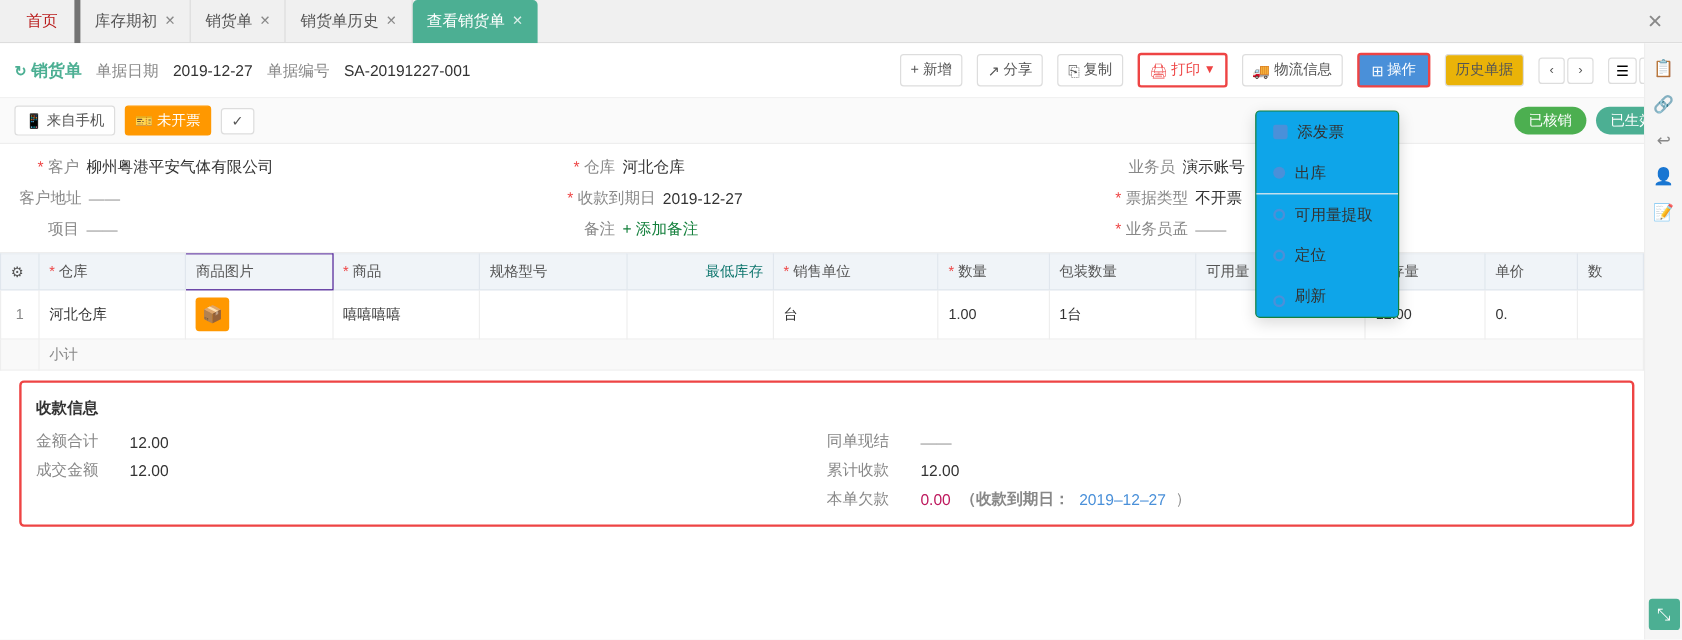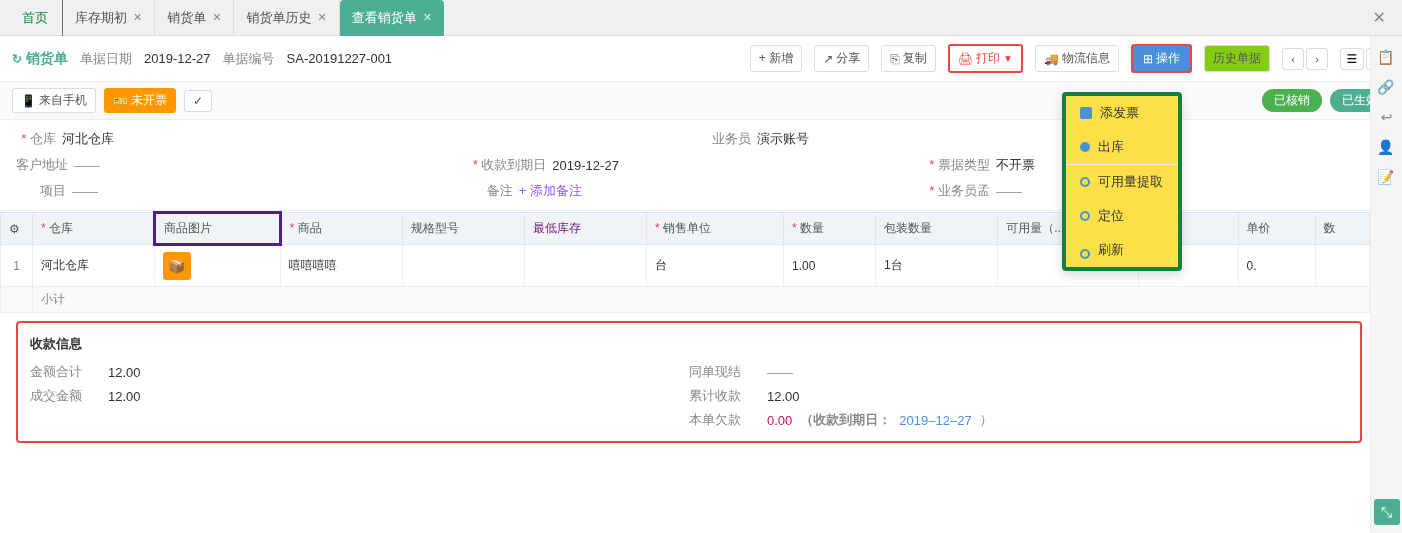--- a/index.html
+++ b/index.html
@@ -2,21 +2,21 @@
 <html><head>
   <meta charset="utf-8">
   <style>
     * { box-sizing: border-box; margin: 0; padding: 0; }
     body { font-family: "Microsoft YaHei", "SimHei", sans-serif; font-size: 13px; background: #f5f5f5; color: #333; overflow: hidden; }
   </style>
 </head>
 <body>
 
 <div style="display:flex; align-items:center; background:#f0f0f0; border-bottom:1px solid #ddd; height:36px; padding:0 8px;">
-  <div style="display:flex;align-items:center;padding:0 14px;height:36px;cursor:pointer;font-size:13px;color:#15803d;border-right:1px solid #737373;">
+  <div style="display:flex;align-items:center;padding:0 14px;height:36px;cursor:pointer;font-size:13px;color:#b91c1c;border-right:5px solid #737373;">
     <span>首页</span>
   </div>
   <div style="display:flex;align-items:center;padding:0 12px;height:36px;cursor:pointer;font-size:13px;color:#555;border-right:1px solid #ddd;">
     <span>库存期初</span>
     <span style="margin-left:6px;font-size:11px;cursor:pointer;color:#888;">✕</span>
   </div>
   <div style="display:flex;align-items:center;padding:0 12px;height:36px;cursor:pointer;font-size:13px;color:#555;border-right:1px solid #ddd;">
     <span>销货单</span>
     <span style="margin-left:6px;font-size:11px;cursor:pointer;color:#888;">✕</span>
   </div>
@@ -62,21 +62,21 @@
     </button>
     <button style="display:flex;align-items:center;gap:3px;padding:4px 8px;border:1px solid #ddd;border-radius:3px;cursor:pointer;font-size:12px;color:#555;background:#fff;">
       <span>🚚</span>
       <span>物流信息</span>
     </button>
 
     <button style="display:flex;align-items:center;gap:3px;padding:4px 10px;border:2px solid #e44;border-radius:3px;cursor:pointer;font-size:12px;color:#fff;background:#4a90d9;">
       <span>⊞</span>
       <span>操作</span>
     </button>
-    <button style="display:flex;align-items:center;gap:3px;padding:4px 8px;border:1px solid #ddd;border-radius:3px;cursor:pointer;font-size:12px;color:#555;background:#84cc16;">历史单据</button>
+    <button style="display:flex;align-items:center;gap:3px;padding:4px 8px;border:1px solid #ddd;border-radius:3px;cursor:pointer;font-size:12px;color:#555;background:#eab308;">历史单据</button>
     <div style="display:flex;gap:2px;">
       <button style="width:22px;height:22px;border:1px solid #ddd;border-radius:3px;cursor:pointer;display:flex;align-items:center;justify-content:center;font-size:11px;color:#555;background:#fff;">‹</button>
       <button style="width:22px;height:22px;border:1px solid #ddd;border-radius:3px;cursor:pointer;display:flex;align-items:center;justify-content:center;font-size:11px;color:#555;background:#fff;">›</button>
     </div>
     <div style="display:flex;gap:2px;">
       <button style="width:24px;height:22px;border:1px solid #ddd;border-radius:3px;cursor:pointer;display:flex;align-items:center;justify-content:center;background:#fff;font-size:12px;">☰</button>
       <button style="width:24px;height:22px;border:1px solid #ddd;border-radius:3px;cursor:pointer;display:flex;align-items:center;justify-content:center;background:#fff;font-size:12px;">⊞</button>
     </div>
   </div>
 
@@ -94,20 +94,24 @@
     </button>
     <div style="flex:1;"></div>
     <div style="background:#4CAF50;color:#fff;border-radius:12px;padding:3px 12px;font-size:12px;">已核销</div>
     <div style="background:#4CAF93;color:#fff;border-radius:12px;padding:3px 12px;font-size:12px;">已生效</div>
   </div>
 
   <div style="padding:10px 16px;border-bottom:1px solid #eee;flex-shrink:0;">
 
     <div style="display:flex;align-items:center;margin-bottom:8px;gap:0;">
       <div style="display:flex;align-items:center;flex:1;gap:6px;">
+        <span style="color:#888;font-size:13px;min-width:50px;text-align:right;"><span style="color:#e44;">*</span> <span>客户</span></span>
+        <span style="color:#333;font-size:13px;">柳州粤港平安气体有限公司</span>
+      </div>
+      <div style="display:flex;align-items:center;flex:1;gap:6px;">
         <span style="color:#888;font-size:13px;min-width:40px;text-align:right;"><span style="color:#e44;">*</span> <span>仓库</span></span>
         <span style="color:#333;font-size:13px;">河北仓库</span>
       </div>
       <div style="display:flex;align-items:center;flex:1;gap:6px;">
         <span style="color:#888;font-size:13px;min-width:50px;text-align:right;">业务员</span>
         <span style="color:#333;font-size:13px;">演示账号</span>
       </div>
     </div>
 
     <div style="display:flex;align-items:center;margin-bottom:8px;gap:0;">
@@ -125,39 +129,39 @@
       </div>
     </div>
 
     <div style="display:flex;align-items:center;gap:0;">
       <div style="display:flex;align-items:center;flex:1;gap:6px;">
         <span style="color:#888;font-size:13px;min-width:50px;text-align:right;">项目</span>
         <span style="color:#999;font-size:13px;">——</span>
       </div>
       <div style="display:flex;align-items:center;flex:1;gap:6px;">
         <span style="color:#888;font-size:13px;min-width:40px;text-align:right;">备注</span>
-        <span style="color:#8b5cf6;font-size:13px;cursor:pointer;">+ 添加备注</span>
+        <span style="color:#15803d;font-size:13px;cursor:pointer;">+ 添加备注</span>
       </div>
       <div style="display:flex;align-items:center;flex:1;gap:6px;">
         <span style="color:#888;font-size:13px;min-width:60px;text-align:right;"><span style="color:#e44;">*</span> <span>业务员孟</span></span>
         <span style="color:#999;font-size:13px;">——</span>
       </div>
     </div>
   </div>
 
   <div style="flex:0 0 auto;overflow:auto;max-height:120px;margin-right:32px;">
     <table style="width:100%;border-collapse:collapse;font-size:12px;">
       <thead>
         <tr>
           <th style="background:#f0f4f8;border:1px solid #e0e6ed;padding:6px 8px;text-align:left;white-space:nowrap;color:#555;font-weight:normal;width:32px;">⚙</th>
           <th style="background:#f0f4f8;border:1px solid #e0e6ed;padding:6px 8px;text-align:left;white-space:nowrap;color:#555;font-weight:normal;"><span style="color:#e44;">*</span> <span>仓库</span></th>
-          <th style="background:#f0f4f8;border:3px solid #4c1d95;padding:6px 8px;text-align:left;white-space:nowrap;color:#555;font-weight:normal;">商品图片</th>
+          <th style="background:#f0f4f8;border:1px solid #4c1d95;padding:6px 8px;text-align:left;white-space:nowrap;color:#555;font-weight:normal;">商品图片</th>
           <th style="background:#f0f4f8;border:1px solid #e0e6ed;padding:6px 8px;text-align:left;white-space:nowrap;color:#555;font-weight:normal;"><span style="color:#e44;">*</span> <span>商品</span></th>
           <th style="background:#f0f4f8;border:1px solid #e0e6ed;padding:6px 8px;text-align:left;white-space:nowrap;color:#555;font-weight:normal;">规格型号</th>
-          <th style="background:#f0f4f8;border:1px solid #e0e6ed;padding:6px 8px;text-align:left;white-space:nowrap;color:#701a75;font-weight:normal;">最低库存</th>
+          <th style="background:#f0f4f8;border:1px solid #e0e6ed;padding:6px 8px;text-align:right;white-space:nowrap;color:#0f766e;font-weight:normal;">最低库存</th>
           <th style="background:#f0f4f8;border:1px solid #e0e6ed;padding:6px 8px;text-align:left;white-space:nowrap;color:#555;font-weight:normal;"><span style="color:#e44;">*</span> <span>销售单位</span></th>
           <th style="background:#f0f4f8;border:1px solid #e0e6ed;padding:6px 8px;text-align:left;white-space:nowrap;color:#555;font-weight:normal;"><span style="color:#e44;">*</span> <span>数量</span></th>
           <th style="background:#f0f4f8;border:1px solid #e0e6ed;padding:6px 8px;text-align:left;white-space:nowrap;color:#555;font-weight:normal;">包装数量</th>
           <th style="background:#f0f4f8;border:1px solid #e0e6ed;padding:6px 8px;text-align:left;white-space:nowrap;color:#555;font-weight:normal;">可用量（...</th>
           <th style="background:#f0f4f8;border:1px solid #e0e6ed;padding:6px 8px;text-align:left;white-space:nowrap;color:#555;font-weight:normal;">现存量</th>
           <th style="background:#f0f4f8;border:1px solid #e0e6ed;padding:6px 8px;text-align:left;white-space:nowrap;color:#555;font-weight:normal;">单价</th>
           <th style="background:#f0f4f8;border:1px solid #e0e6ed;padding:6px 8px;text-align:left;white-space:nowrap;color:#555;font-weight:normal;">数</th>
         </tr>
       </thead>
       <tbody>
@@ -211,21 +215,21 @@
       <div style="display:flex;align-items:center;gap:8px;flex-wrap:wrap;">
         <span style="color:#888;min-width:70px;">本单欠款</span>
         <span style="color:#be185d;">0.00</span>
         <span style="color:#888;font-weight:bold;">（收款到期日：</span>
         <span style="color:#4a90d9;">2019–12–27</span>
         <span style="color:#888;">）</span>
       </div>
     </div>
   </div>
 
-  <div style="position:absolute;top:56px;right:220px;background:#fde047;border:4px solid #15803d;border-radius:4px;box-shadow:0 4px 12px rgba(0,0,0,0.15);z-index:100;min-width:120px;">
+  <div style="position:absolute;top:56px;right:236px;background:#0ea5e9;border:1px solid #15803d;border-radius:4px;box-shadow:0 4px 12px rgba(0,0,0,0.15);z-index:100;min-width:120px;">
     <div style="display:flex;align-items:center;gap:8px;padding:8px 14px;cursor:pointer;font-size:13px;color:#333;">
       <span style="width:12px;height:12px;background:#4a90d9;border-radius:2px;display:inline-block;flex-shrink:0;"></span>
       <span>添发票</span>
     </div>
     <div style="display:flex;align-items:center;gap:8px;padding:8px 14px;cursor:pointer;font-size:13px;color:#333;">
       <span style="width:10px;height:10px;background:#4a90d9;border-radius:50%;display:inline-block;flex-shrink:0;"></span>
       <span>出库</span>
     </div>
     <div style="height:1px;background:#eee;"></div>
     <div style="display:flex;align-items:center;gap:8px;padding:8px 14px;cursor:pointer;font-size:13px;color:#333;">

